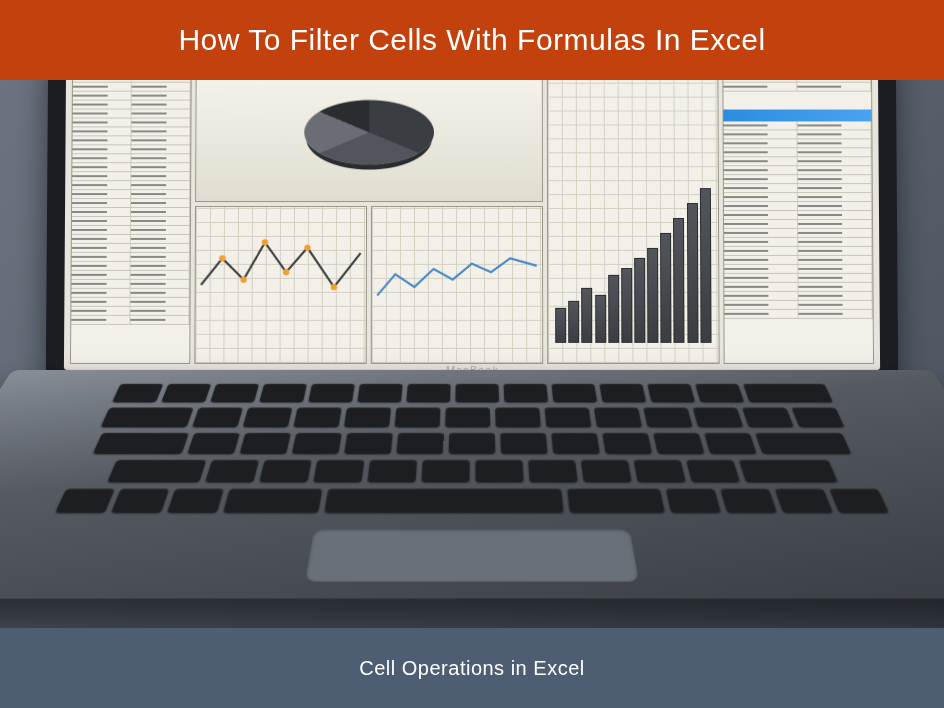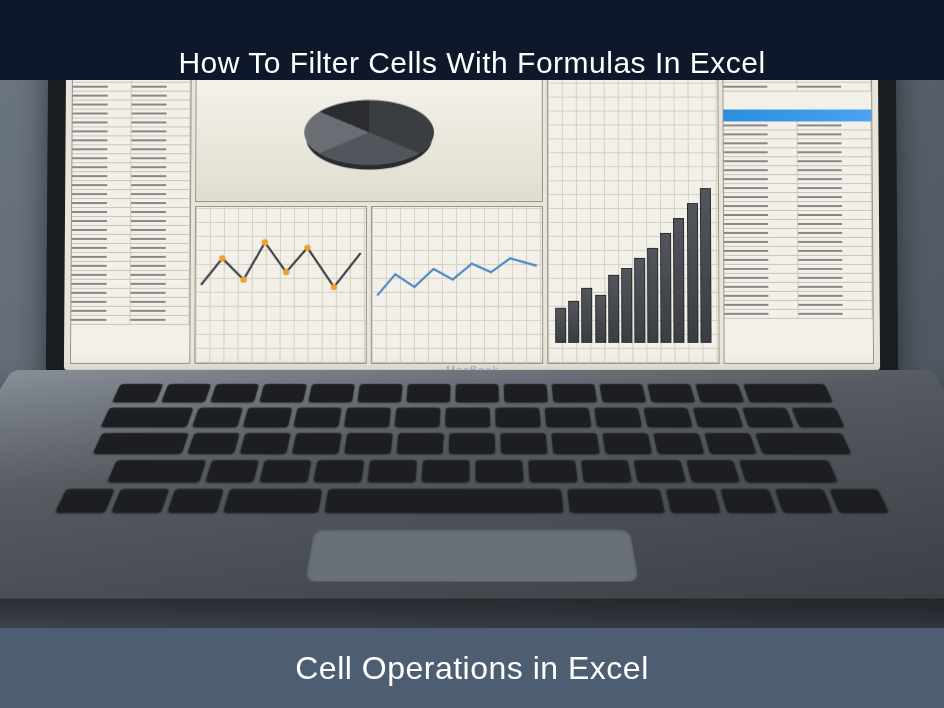--- a/index.html
+++ b/index.html
@@ -7,23 +7,23 @@
       width: 944px;
       height: 708px;
       font-family: 'Segoe UI', Arial, sans-serif;
       position: relative;
       overflow: hidden;
       background: #4d5d72;
     }
     .top-banner {
       width: 100%;
       height: 80px;
-      background: #0f172a;
-      display: flex;
-      align-items: flex-end;
+      background: #c2410c;
+      display: flex;
+      align-items: center;
       justify-content: center;
     }
     .top-banner h1 {
       color: #ffffff;
       font-size: 30px;
       font-weight: 400;
       letter-spacing: 0.5px;
     }
     .image-area {
       width: 100%;
@@ -224,21 +224,21 @@
     .bottom-banner {
       width: 100%;
       height: 80px;
       background: #4d5d72;
       display: flex;
       align-items: center;
       justify-content: center;
     }
     .bottom-banner h2 {
       color: #ffffff;
-      font-size: 32px;
+      font-size: 20px;
       font-weight: 400;
       letter-spacing: 0.5px;
     }
   </style>
 </head>
 <body>
 
 <div class="top-banner">
   <h1>How To Filter Cells With Formulas In Excel</h1>
 </div>

